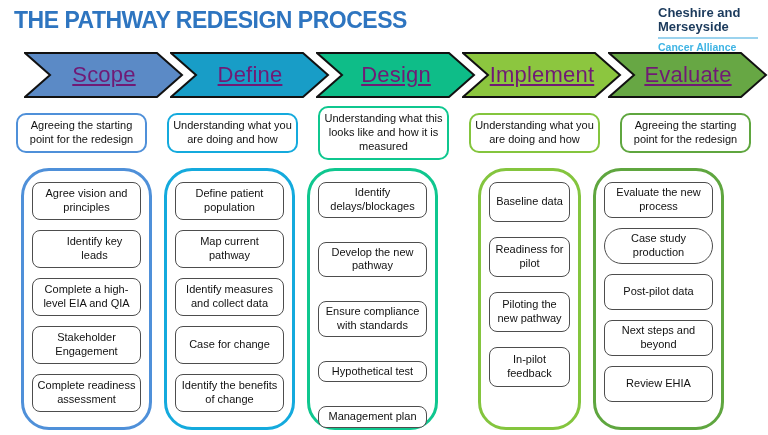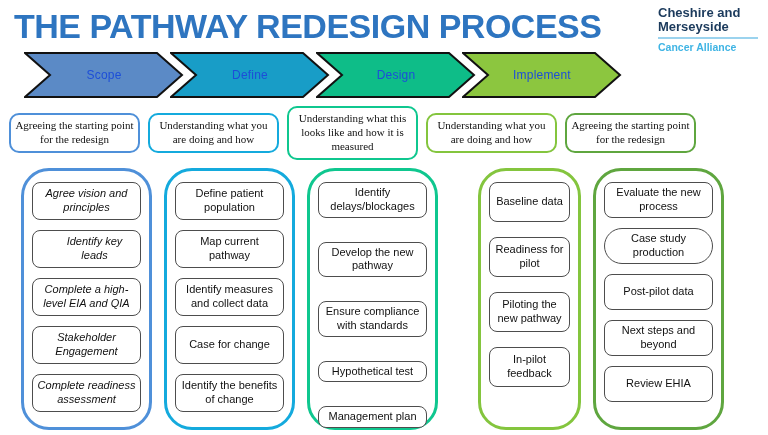--- a/index.html
+++ b/index.html
@@ -4,40 +4,40 @@
 <style>
   html,body{margin:0;padding:0;}
   body{
     width:768px;height:435px;position:relative;overflow:hidden;
     background:#ffffff;font-family:"Liberation Sans", sans-serif;
     -webkit-font-smoothing:antialiased;
   }
   
   .header{position:absolute;top:4px;left:14px;right:10px;display:flex;justify-content:space-between;align-items:flex-start;}
   .page-title{
-    font-size:34px;font-weight:bold;letter-spacing:-0.5px;color:#2e75c0;
+    font-size:23px;font-weight:bold;letter-spacing:-0.5px;color:#2e75c0;
     line-height:1.1;white-space:nowrap;margin-top:4px;
   }
   .logo{width:100px;text-align:left;margin-top:2px;}
   .logo-name{font-size:13px;font-weight:bold;color:#1b3a5c;line-height:1.08;}
   .logo-rule{border:0;border-top:2px solid #9bd3ee;margin:3px 0 2px 0;}
   .logo-sub{font-size:10.5px;font-weight:bold;color:#3fb4e4;}
   
   .arrows-row{position:absolute;top:52px;left:24px;height:46px;display:flex;}
   .arrow{position:relative;width:160px;height:46px;flex:0 0 auto;}
   .arrow + .arrow{margin-left:-14px;}
   .arrow svg{position:absolute;inset:0;width:100%;height:100%;}
   .arrow-label{
     position:absolute;inset:0;display:flex;align-items:center;justify-content:center;
-    color:#1d4ed8;font-size:12px;font-weight:400;letter-spacing:0.2px;
+    color:#701a75;font-size:22px;font-weight:400;letter-spacing:0.2px;text-decoration:underline;
   }
   
   .subtitles-row{
-    position:absolute;top:104px;left:9px;height:58px;
-    display:grid;grid-template-columns:repeat(5,131px);gap:8px;align-items:center;font-family:Liberation Serif, serif;
+    position:absolute;top:104px;left:16px;height:58px;
+    display:grid;grid-template-columns:repeat(5,131px);gap:20px;align-items:center;
   }
   .subtitle-box{
     background:#fff;border-radius:10px;border:2.5px solid #888;
     padding:4px 4px;min-height:34px;box-sizing:border-box;
     display:flex;align-items:center;justify-content:center;
     font-size:11px;line-height:1.25;text-align:center;color:#111;
   }
   
   .containers-row{
     position:absolute;top:168px;left:21px;height:262px;
@@ -91,30 +91,36 @@
         <polygon points="1,1 133,1 158,23 133,45 1,45 26,23" fill="#0ebd88" stroke="#111111" stroke-width="2" stroke-linejoin="miter"></polygon>
       </svg>
       <span class="arrow-label">Design</span>
     </div>
     <div class="arrow">
       <svg viewBox="0 0 160 46">
         <polygon points="1,1 133,1 158,23 133,45 1,45 26,23" fill="#8cc63f" stroke="#111111" stroke-width="2" stroke-linejoin="miter"></polygon>
       </svg>
       <span class="arrow-label">Implement</span>
     </div>
+    <div class="arrow">
+      <svg viewBox="0 0 160 46">
+        <polygon points="1,1 133,1 158,23 133,45 1,45 26,23" fill="#67a744" stroke="#111111" stroke-width="2" stroke-linejoin="miter"></polygon>
+      </svg>
+      <span class="arrow-label">Evaluate</span>
+    </div>
   </div>
 <div class="subtitles-row">
     <div class="subtitle-box" style="border-color: rgb(79, 144, 217);">Agreeing the starting point for the redesign</div>
     <div class="subtitle-box" style="border-color: rgb(20, 170, 221);">Understanding what you are doing and how</div>
     <div class="subtitle-box" style="border-color: rgb(15, 199, 143);">Understanding what this looks like and how it is measured</div>
     <div class="subtitle-box" style="border-color: rgb(132, 197, 62);">Understanding what you are doing and how</div>
     <div class="subtitle-box" style="border-color: rgb(95, 166, 63);">Agreeing the starting point for the redesign</div>
   </div>
 <div class="containers-row">
-    <div class="stage-panel c0" style="border-color: rgb(79, 144, 217); font-style: italic;">
+    <div class="stage-panel c0" style="border-color: rgb(79, 144, 217);">
       <div class="stage-item" style="border-color: rgb(77, 77, 77);">Agree vision and principles</div>
       <div class="stage-item" style="border-color: rgb(77, 77, 77); padding-left: 20px;">Identify key leads</div>
       <div class="stage-item" style="border-color: rgb(77, 77, 77);">Complete a high-level EIA and QIA</div>
       <div class="stage-item" style="border-color: rgb(77, 77, 77);">Stakeholder Engagement</div>
       <div class="stage-item" style="border-color: rgb(77, 77, 77);">Complete readiness assessment</div>
     </div>
     <div class="stage-panel c1" style="border-color: rgb(20, 170, 221);">
       <div class="stage-item" style="border-color: rgb(77, 77, 77);">Define patient population</div>
       <div class="stage-item" style="border-color: rgb(77, 77, 77);">Map current pathway</div>
       <div class="stage-item" style="border-color: rgb(77, 77, 77);">Identify measures and collect data</div>

